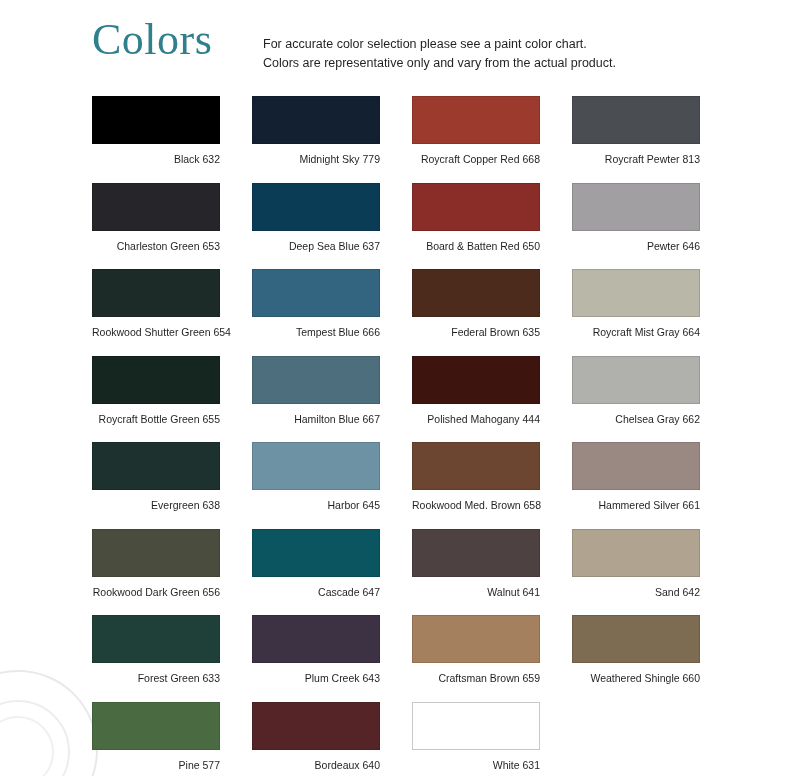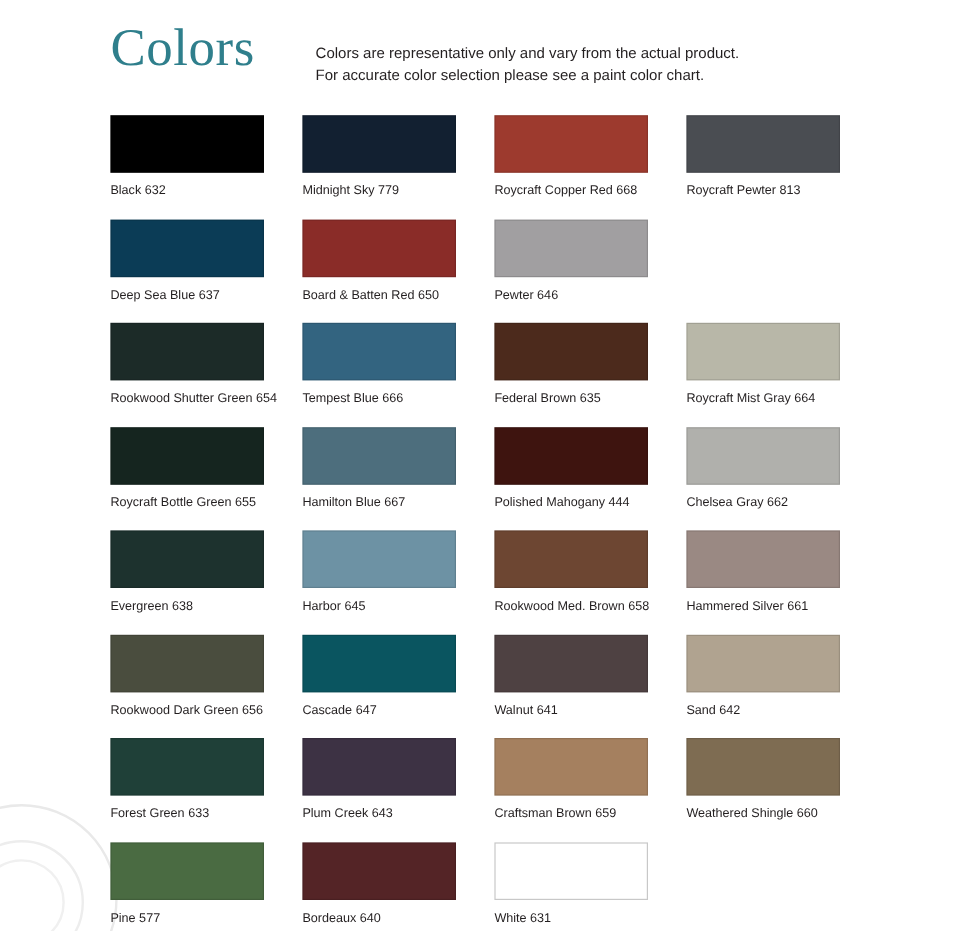--- a/index.html
+++ b/index.html
@@ -104,43 +104,43 @@
     height: 48px;
     border: 1px solid rgba(0,0,0,0.12);
   }
 
   .swatch.light-border {
     border: 1px solid #c8c8c8;
   }
 
   .swatch-label {
     width: 128px;
-    text-align: left;
+    text-align: right;
     font-family: "Liberation Sans", sans-serif;
     font-size: 10.5px;
     color: #231f20;
     margin-top: 9px;
     line-height: 1.2;
     white-space: nowrap;
   }
 </style>
 </head>
 <body>
 
 <div id="page">
 
   <div class="watermark wm-bl-1"></div>
   <div class="watermark wm-bl-2"></div>
   <div class="watermark wm-bl-3"></div>
 
   <div class="header">
     <h1 class="title">Colors</h1>
     <div class="subtitle">
+      <div>For accurate color selection please see a paint color chart.</div>
       <div>Colors are representative only and vary from the actual product.</div>
-      <div>For accurate color selection please see a paint color chart.</div>
     </div>
   </div>
 
   <div class="grid" id="swatch-grid">
       <div class="row">
         <div class="cell">
           <div class="swatch" style="background-color: rgb(0, 0, 0);"></div>
           <div class="swatch-label">Black 632</div>
         </div>
         <div class="cell">
@@ -151,20 +151,24 @@
           <div class="swatch" style="background-color: rgb(157, 58, 46);"></div>
           <div class="swatch-label">Roycraft Copper Red 668</div>
         </div>
         <div class="cell">
           <div class="swatch" style="background-color: rgb(74, 77, 82);"></div>
           <div class="swatch-label">Roycraft Pewter 813</div>
         </div>
       </div>
       <div class="row">
         <div class="cell">
+          <div class="swatch" style="background-color: rgb(38, 38, 42);"></div>
+          <div class="swatch-label">Charleston Green 653</div>
+        </div>
+        <div class="cell">
           <div class="swatch" style="background-color: rgb(11, 60, 86);"></div>
           <div class="swatch-label">Deep Sea Blue 637</div>
         </div>
         <div class="cell">
           <div class="swatch" style="background-color: rgb(138, 44, 40);"></div>
           <div class="swatch-label">Board &amp; Batten Red 650</div>
         </div>
         <div class="cell">
           <div class="swatch" style="background-color: rgb(161, 159, 161);"></div>
           <div class="swatch-label">Pewter 646</div>

